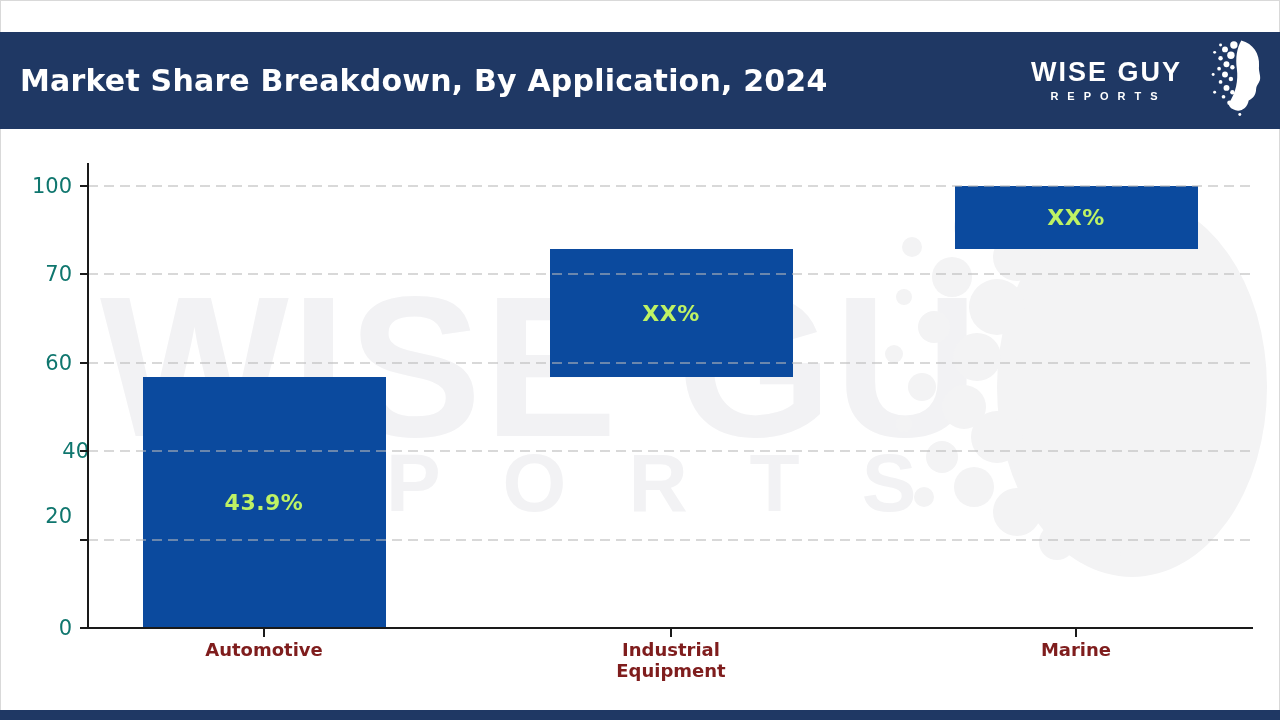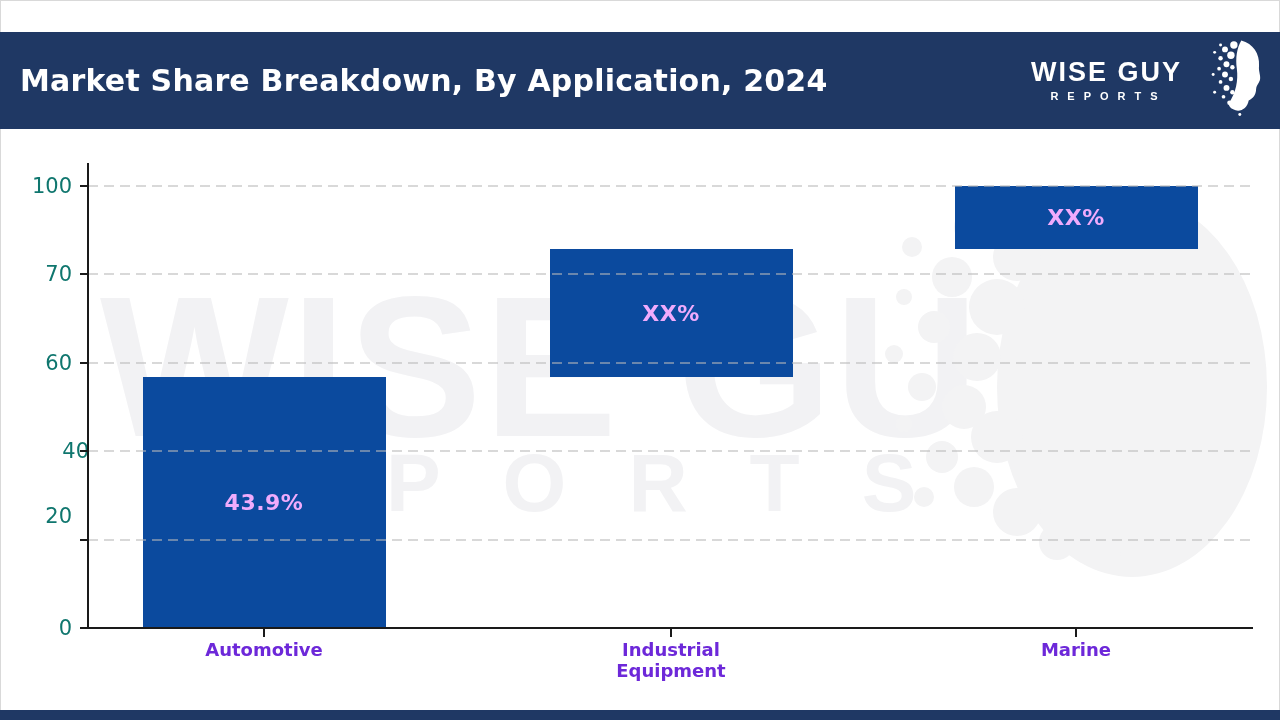--- a/index.html
+++ b/index.html
@@ -48,29 +48,29 @@
     position:absolute; height:2px; z-index:3;
     background:repeating-linear-gradient(to right, rgba(185,185,185,0.55) 0 10px, transparent 10px 16px);
   }
   .ytick-mark{position:absolute; width:8px; height:2px; background:#1a1a1a; z-index:4;}
   .ytick-label{
     position:absolute; width:60px; text-align:right; color:#0f766e;
     font-size:21px; line-height:26px; z-index:2;
   }
   .xtick-mark{position:absolute; width:2px; height:8px; background:#1a1a1a; top:629px; z-index:4;}
   .xcat-label{
-    position:absolute; width:320px; top:639px; text-align:center; color:#6d28d9;
+    position:absolute; width:320px; top:639px; text-align:center; color:#7f1d1d;
     font-size:18px; font-weight:bold; line-height:21px; white-space:pre-line; z-index:2;
   }
   .bar{
     position:absolute; z-index:2;
     display:flex; align-items:center; justify-content:center;
   }
   .bar-label{
-    color:#f0abfc; font-size:22px; font-weight:bold; letter-spacing:0.5px;
+    color:#bef264; font-size:22px; font-weight:bold; letter-spacing:0.5px;
   }
   
   .footer{position:absolute; left:0; bottom:0; width:1280px; height:10px; z-index:5;}
 </style>
 </head>
 <body>
 
 <div class="page">
 
   <div class="header" style="background: rgb(31, 56, 100);">

